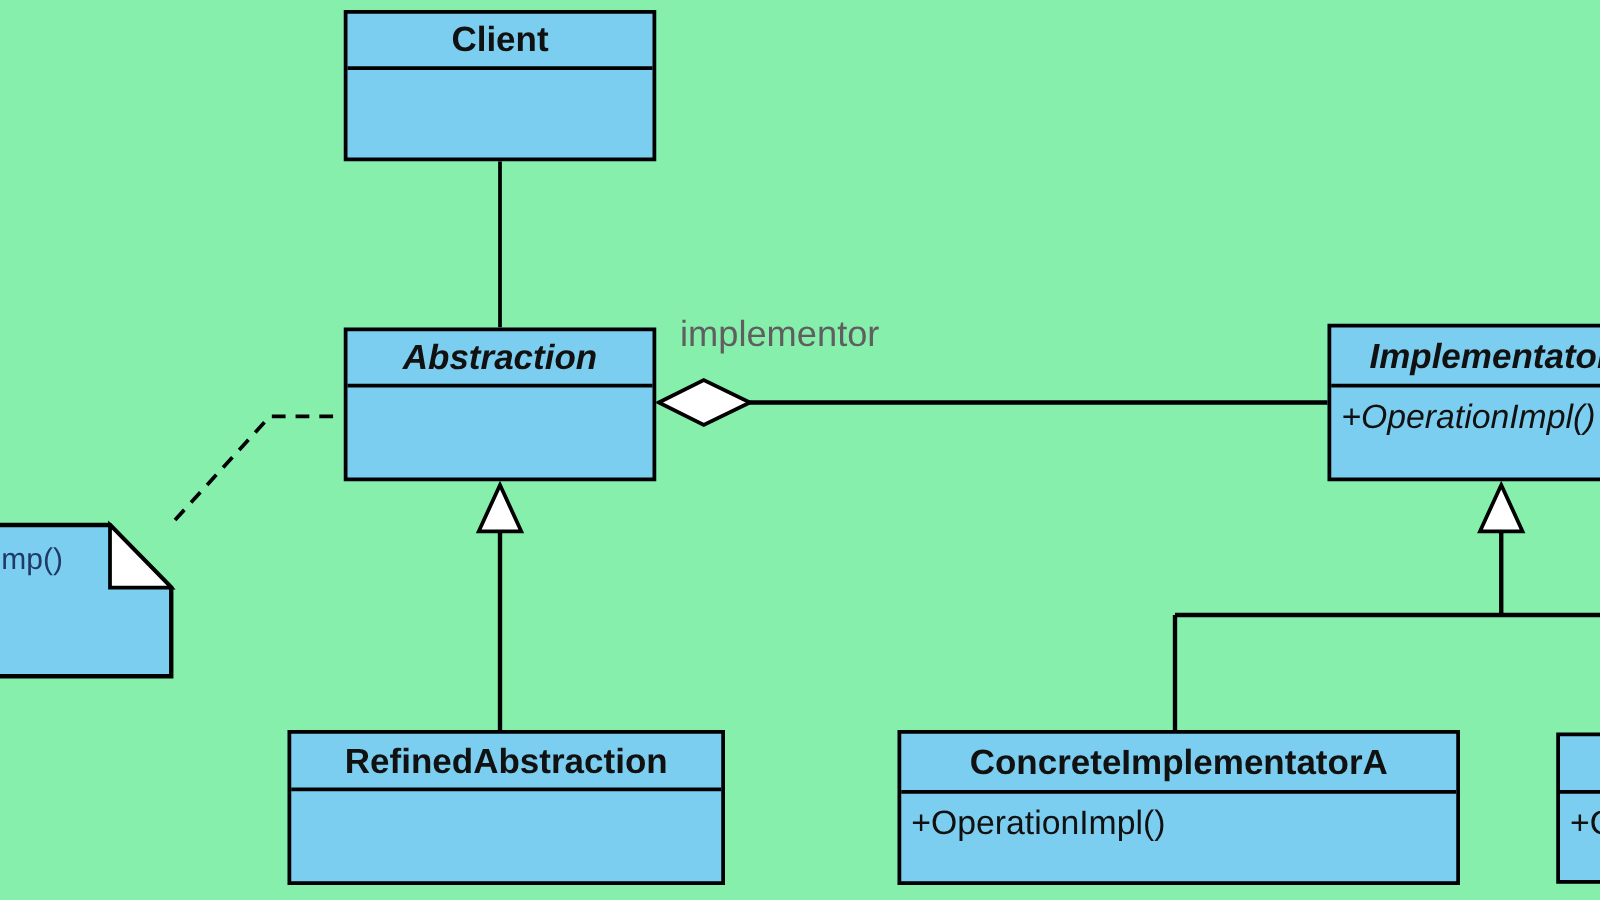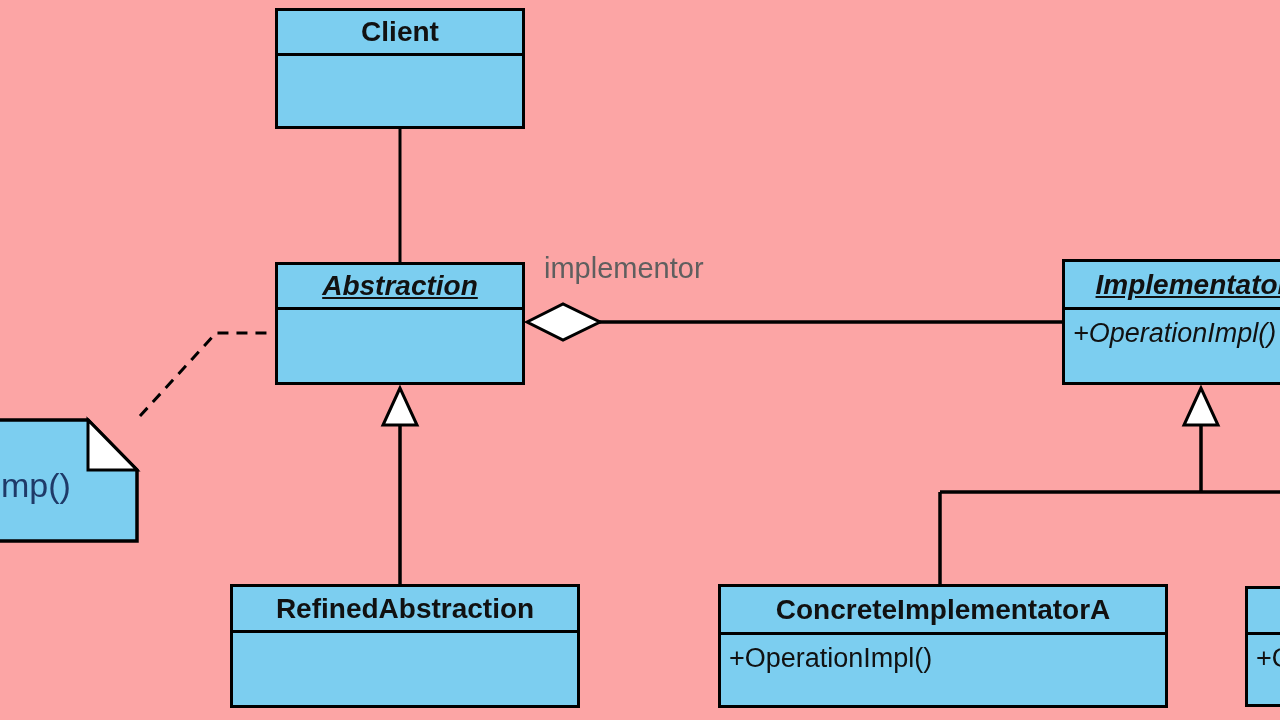--- a/index.html
+++ b/index.html
@@ -1,38 +1,38 @@
 <!DOCTYPE html>
 <html><head>
 <meta charset="utf-8">
 <style>
   html,body{margin:0;padding:0;background:#fff;}
   #canvas{
-    position:relative;width:1280px;height:720px;overflow:hidden;background:#fca5a5;
+    position:relative;width:1280px;height:720px;overflow:hidden;background:#86efac;
     font-family:"Liberation Sans",sans-serif;
   }
   #wires{position:absolute;left:0;top:0;width:1280px;height:720px;}
   .uml-class{
     position:absolute;background:#7CCEF0;border:3px solid #000;box-sizing:border-box;z-index:2;
   }
   .uml-title{
     display:flex;align-items:center;justify-content:center;
     font-weight:bold;font-size:28px;color:#111;border-bottom:3px solid #000;box-sizing:border-box;
     white-space:nowrap;overflow:visible;
   }
   .uml-body{
     font-size:27px;color:#111;padding:8px 6px 0 8px;white-space:nowrap;
   }
-  .is-abstract .uml-title{font-style:italic;text-decoration:underline;}
+  .is-abstract .uml-title{font-style:italic;}
   .abstract-method{font-style:italic;}
   .float-label{
     position:absolute;font-size:29px;color:#5F5F5F;z-index:3;white-space:nowrap;
   }
   .note-text{
-    position:absolute;font-size:34px;color:#1F3A68;z-index:3;white-space:nowrap;margin-top:32px;
+    position:absolute;font-size:24px;color:#1F3A68;z-index:3;white-space:nowrap;
   }
 </style>
 </head>
 <body>
 
 <div id="canvas">
 
   <svg id="wires" viewBox="0 0 1280 720" xmlns="http://www.w3.org/2000/svg">
 
     <line x1="400" y1="129" x2="400" y2="262" stroke="#000" stroke-width="3"></line>

